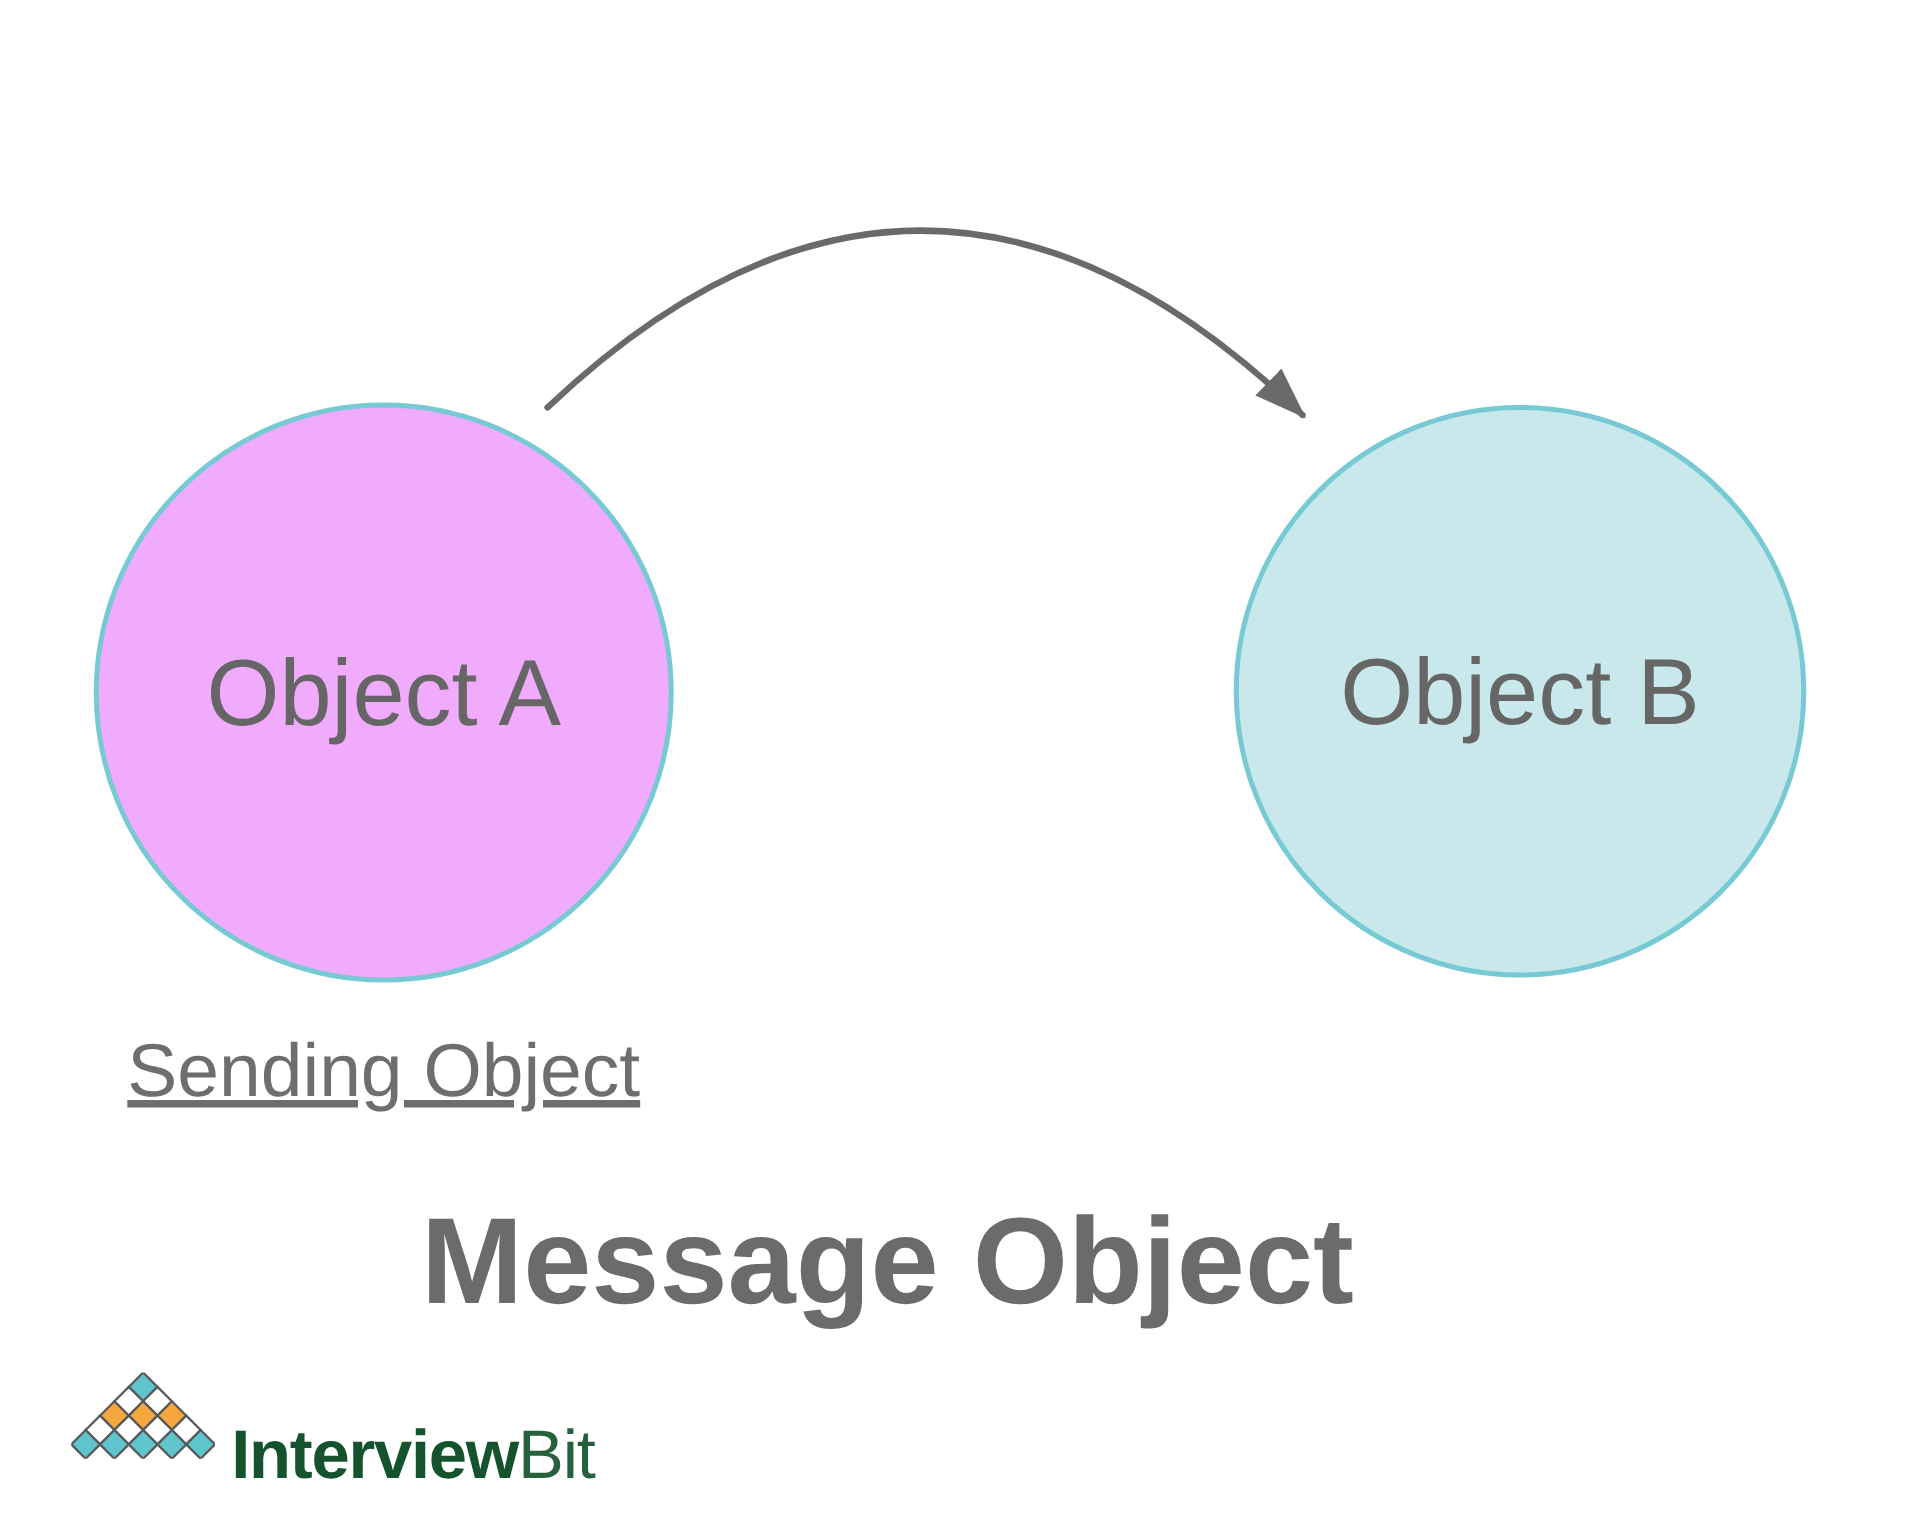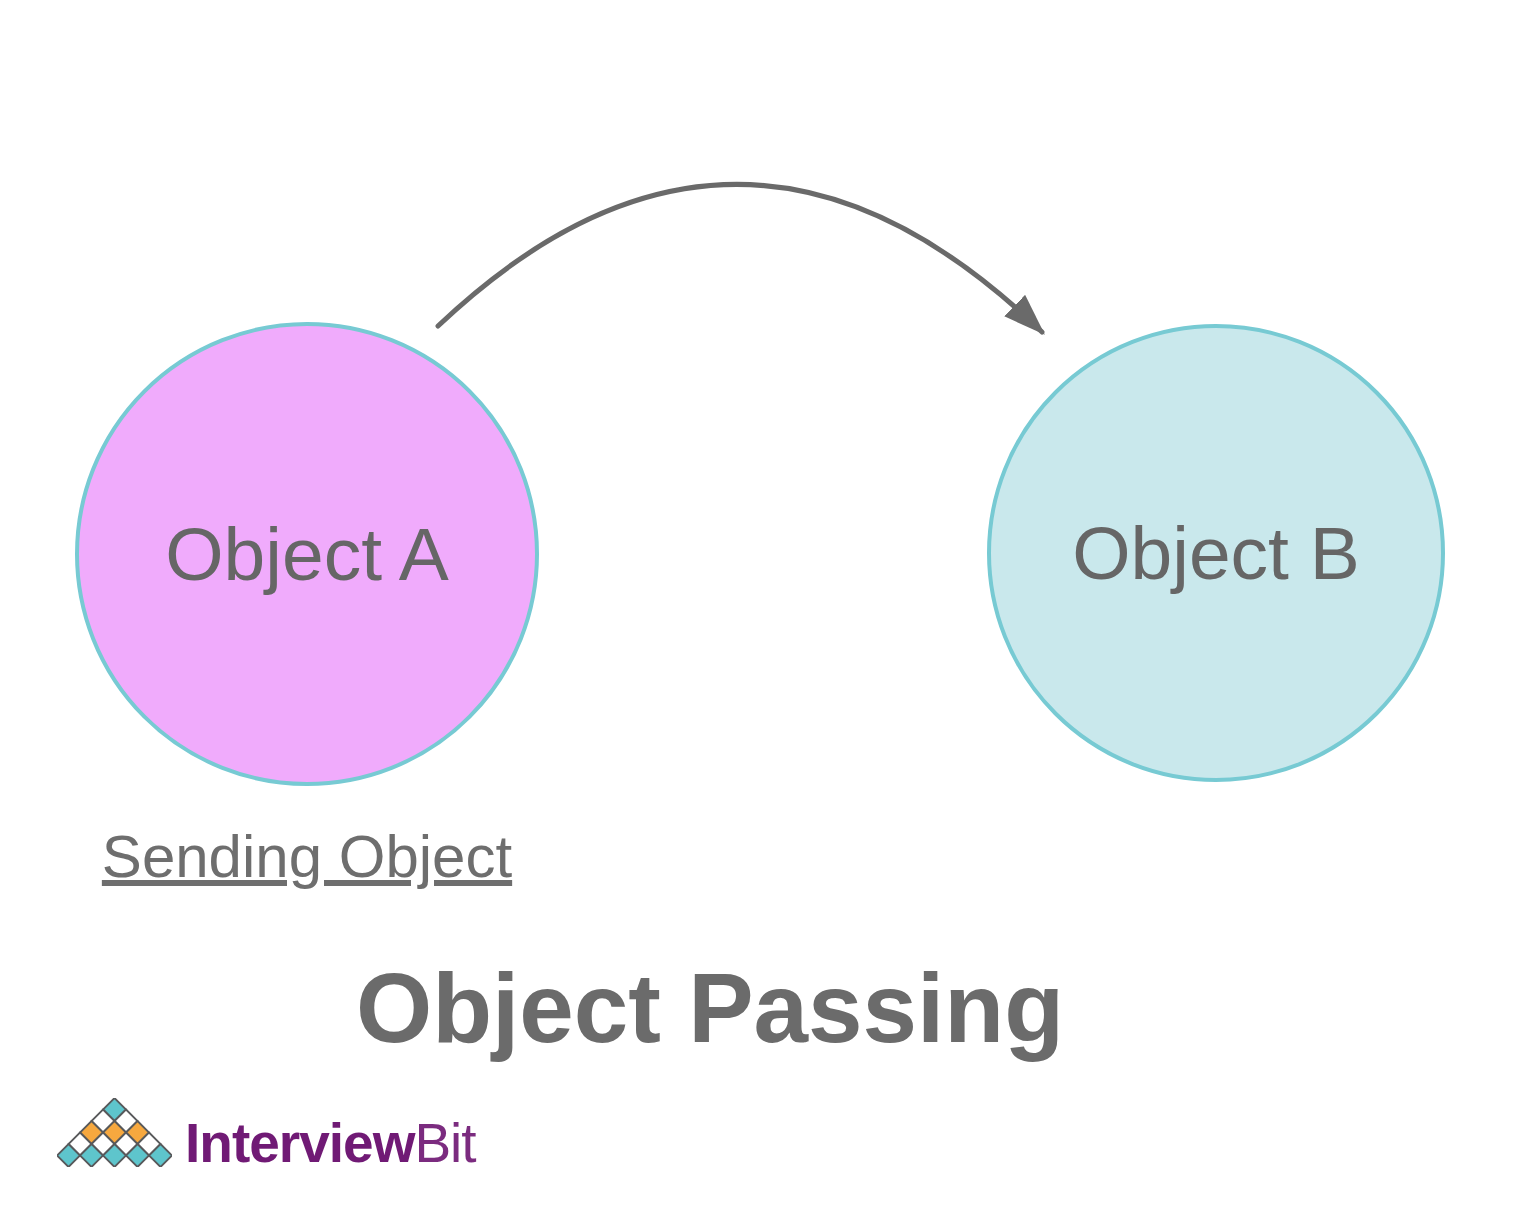--- a/index.html
+++ b/index.html
@@ -115,38 +115,38 @@
     <span class="node-label" style="color: rgb(102, 102, 102);">Object A</span>
   </div>
 
   <div class="node node-b" style="background: rgb(201, 232, 236); border-color: rgb(119, 202, 211);">
     <span class="node-label" style="color: rgb(102, 102, 102);">Object B</span>
   </div>
 
   <div class="caption caption-a" style="color: rgb(110, 110, 110);">Sending Object</div>
 
 
-  <div class="footer-title" style="color: rgb(107, 107, 107);">Object Passing</div>
+  <div class="footer-title" style="color: rgb(107, 107, 107);">Message Object</div>
 
   <div class="logo">
     <svg class="logo-mark" id="logo-mark" viewBox="0 0 115 69" xmlns="http://www.w3.org/2000/svg">
         <polygon points="57.5,0 69,11.5 57.5,23 46,11.5" fill="#5ec5cc" stroke="#58595b" stroke-width="1.8"></polygon>
         <polygon points="46,11.5 57.5,23 46,34.5 34.5,23" fill="#ffffff" stroke="#58595b" stroke-width="1.8"></polygon>
         <polygon points="69,11.5 80.5,23 69,34.5 57.5,23" fill="#ffffff" stroke="#58595b" stroke-width="1.8"></polygon>
         <polygon points="34.5,23 46,34.5 34.5,46 23,34.5" fill="#f6a83f" stroke="#58595b" stroke-width="1.8"></polygon>
         <polygon points="57.5,23 69,34.5 57.5,46 46,34.5" fill="#f6a83f" stroke="#58595b" stroke-width="1.8"></polygon>
         <polygon points="80.5,23 92,34.5 80.5,46 69,34.5" fill="#f6a83f" stroke="#58595b" stroke-width="1.8"></polygon>
         <polygon points="23,34.5 34.5,46 23,57.5 11.5,46" fill="#ffffff" stroke="#58595b" stroke-width="1.8"></polygon>
         <polygon points="46,34.5 57.5,46 46,57.5 34.5,46" fill="#ffffff" stroke="#58595b" stroke-width="1.8"></polygon>
         <polygon points="69,34.5 80.5,46 69,57.5 57.5,46" fill="#ffffff" stroke="#58595b" stroke-width="1.8"></polygon>
         <polygon points="92,34.5 103.5,46 92,57.5 80.5,46" fill="#ffffff" stroke="#58595b" stroke-width="1.8"></polygon>
         <polygon points="11.5,46 23,57.5 11.5,69 0,57.5" fill="#5ec5cc" stroke="#58595b" stroke-width="1.8"></polygon>
         <polygon points="34.5,46 46,57.5 34.5,69 23,57.5" fill="#5ec5cc" stroke="#58595b" stroke-width="1.8"></polygon>
         <polygon points="57.5,46 69,57.5 57.5,69 46,57.5" fill="#5ec5cc" stroke="#58595b" stroke-width="1.8"></polygon>
         <polygon points="80.5,46 92,57.5 80.5,69 69,57.5" fill="#5ec5cc" stroke="#58595b" stroke-width="1.8"></polygon>
         <polygon points="103.5,46 115,57.5 103.5,69 92,57.5" fill="#5ec5cc" stroke="#58595b" stroke-width="1.8"></polygon>
       </svg>
-    <div class="logo-text" style="color: #701a75;">
+    <div class="logo-text" style="color: #14532d; margin-top: 20px;">
       <span class="bold">Interview</span><span class="light">Bit</span>
     </div>
   </div>
 
 </div>
 
 </body></html>

